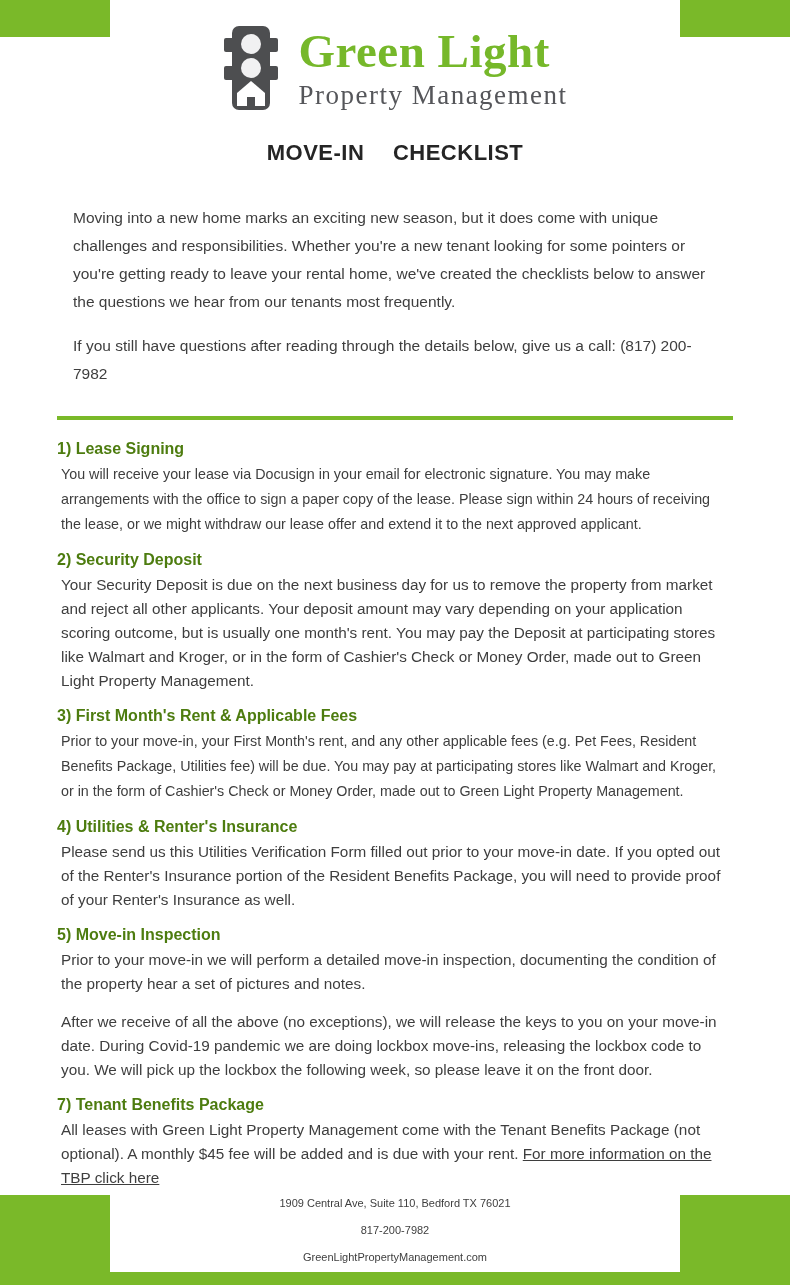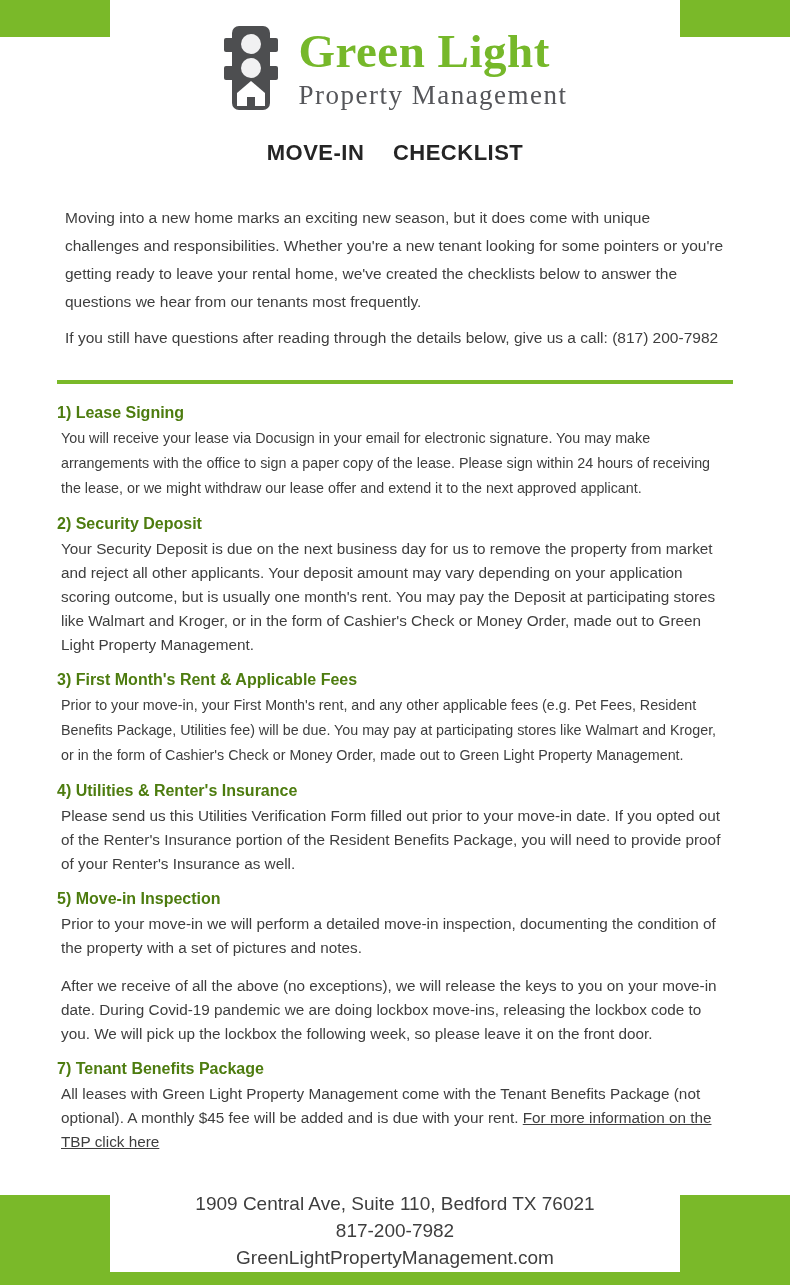--- a/index.html
+++ b/index.html
@@ -56,21 +56,21 @@
     font-weight: 700;
     color: #252525;
     letter-spacing: 0.5px;
     word-spacing: 22px;
   }
 
   .content { padding: 0 57px; }
 
   .intro { margin-top: 38px; }
   .intro p {
-    margin: 8px;
+    margin: 16px;
     font-size: 15.5px;
     line-height: 28px;
   }
 
   .rule {
     height: 4px;
     background: #7ab929;
     margin-top: 28px;
   }
 
@@ -94,21 +94,21 @@
     text-decoration: underline;
     cursor: pointer;
   }
 
   .footer {
     position: absolute;
     left: 0;
     right: 0;
     bottom: 14px;
     text-align: center;
-    font-size: 19px;
+    font-size: 11px;
     line-height: 27px;
     color: #3e3e3e;
     margin-top: 18px;
   }
   .footer div { margin: 0; }
 </style>
 </head>
 <body>
 
 <div class="page">
@@ -160,21 +160,21 @@
       <p>Prior to your move-in, your First Month's rent, and any other applicable fees (e.g. Pet Fees, Resident Benefits Package, Utilities fee) will be due. You may pay at participating stores like Walmart and Kroger, or in the form of Cashier's Check or Money Order, made out to Green Light Property Management.</p>
     </div>
 
     <div class="section">
       <h3>4) Utilities &amp; Renter's Insurance</h3>
       <p>Please send us this Utilities Verification Form filled out prior to your move-in date. If you opted out of the Renter's Insurance portion of the Resident Benefits Package, you will need to provide proof of your Renter's Insurance as well.</p>
     </div>
 
     <div class="section">
       <h3>5) Move-in Inspection</h3>
-      <p>Prior to your move-in we will perform a detailed move-in inspection, documenting the condition of the property with a set of pictures and notes.</p>
+      <p>Prior to your move-in we will perform a detailed move-in inspection, documenting the condition of the property hear a set of pictures and notes.</p>
     </div>
 
     <div class="section">
       <p>After we receive of all the above (no exceptions), we will release the keys to you on your move-in date. During Covid-19 pandemic we are doing lockbox move-ins, releasing the lockbox code to you. We will pick up the lockbox the following week, so please leave it on the front door.</p>
     </div>
 
     <div class="section">
       <h3>7) Tenant Benefits Package</h3>
       <p><span>All leases with Green Light Property Management come with the Tenant Benefits Package (not optional). A monthly $45 fee will be added and is due with your rent.</span> <a class="link" href="#">For more information on the TBP click here</a></p>
     </div>

